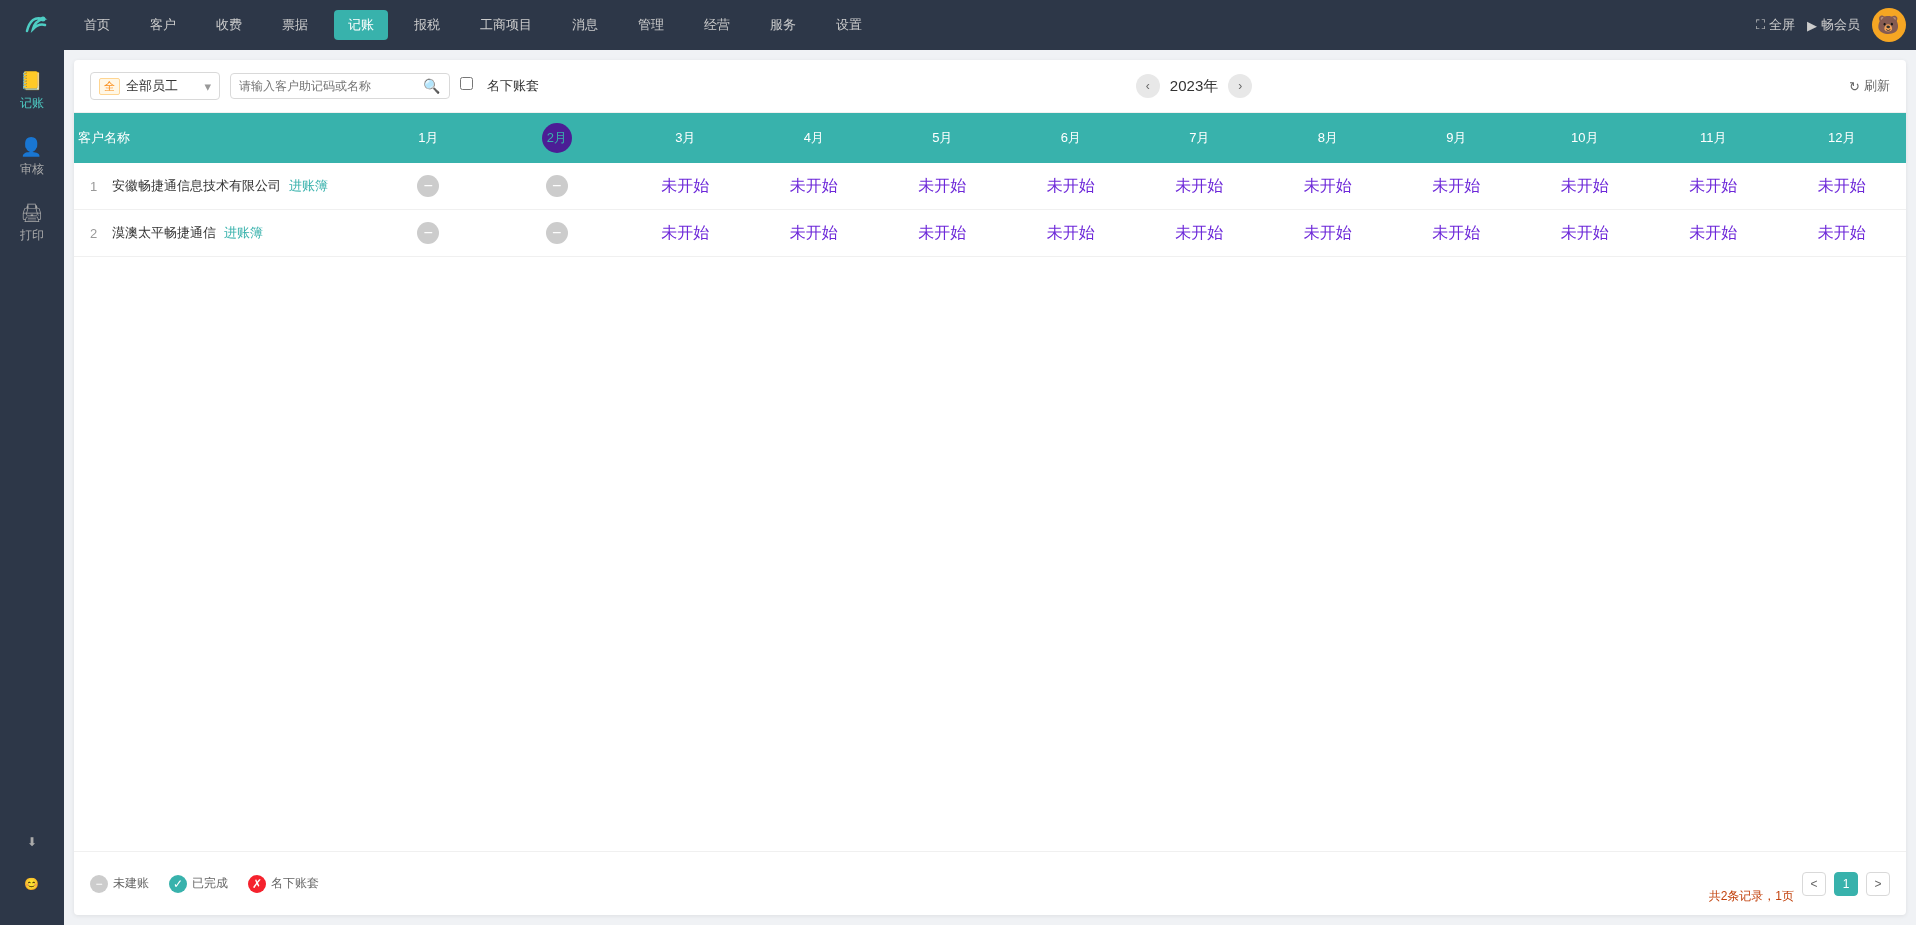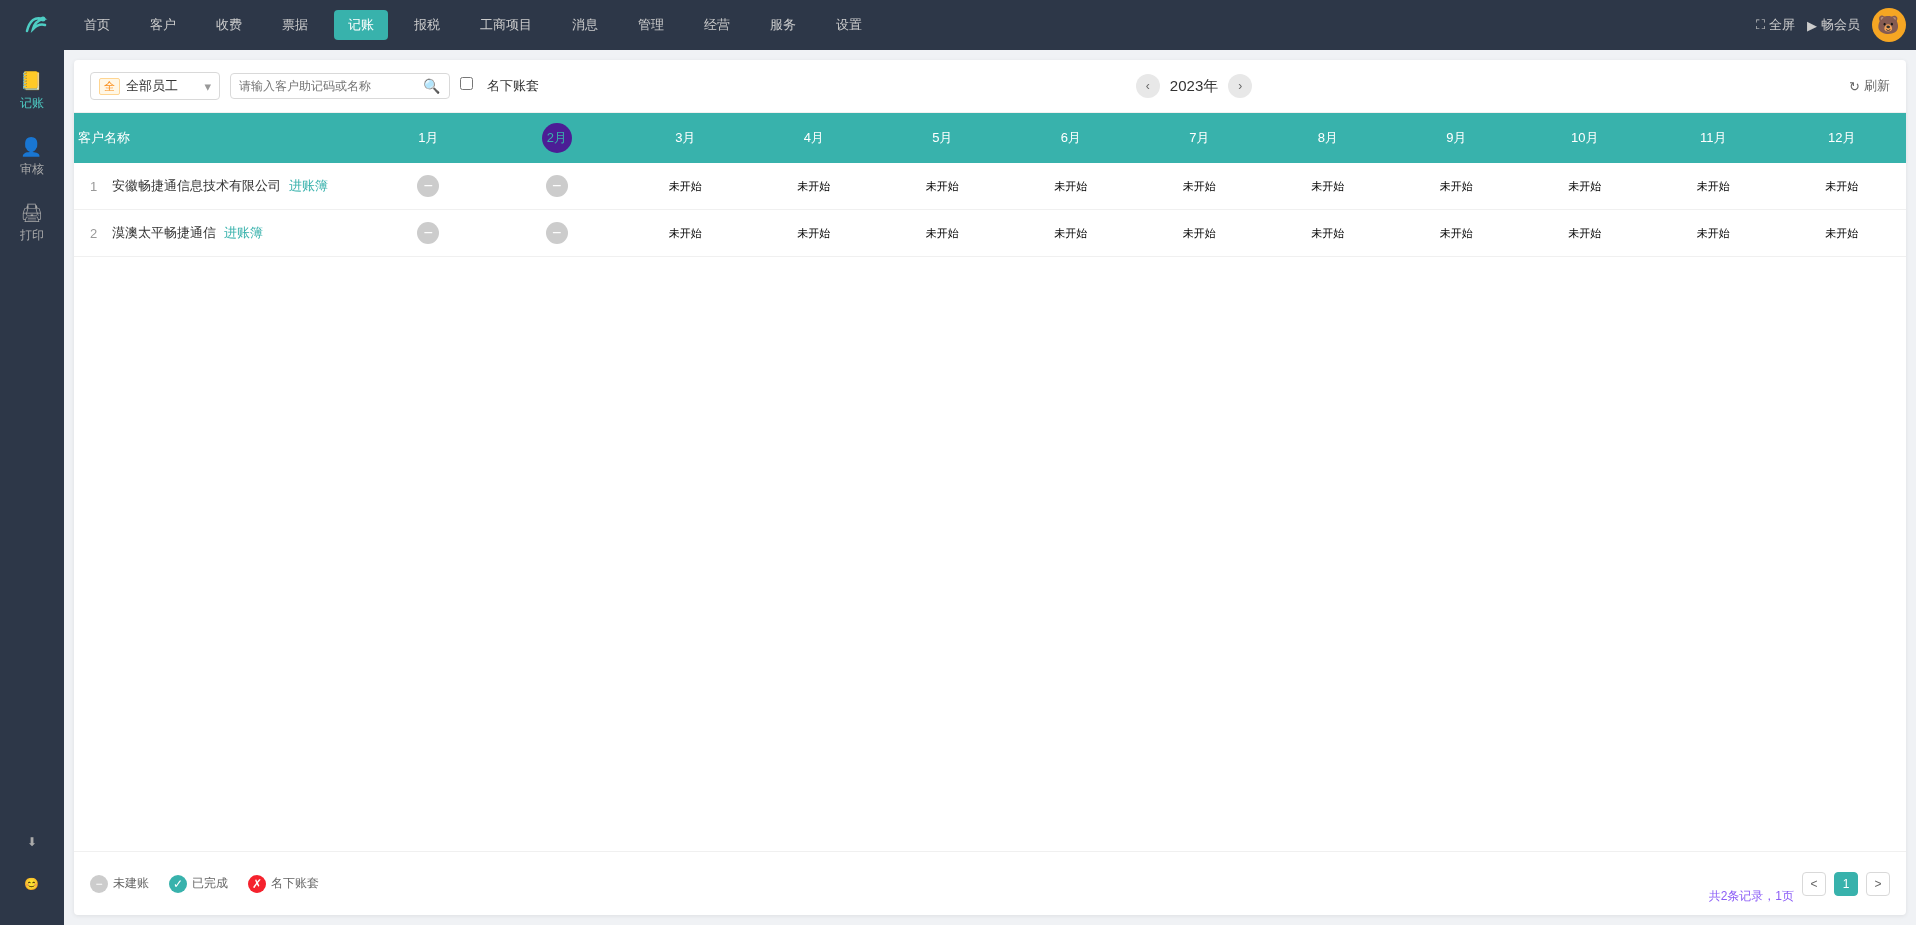--- a/index.html
+++ b/index.html
@@ -235,21 +235,21 @@
       justify-content: center;
       width: 22px;
       height: 22px;
       border-radius: 50%;
       background: #ccc;
       color: #fff;
       font-size: 16px;
       line-height: 1;
       cursor: pointer;
     }
-    .not-started { color: #000000; font-size: 11px; margin-top: 42px; }
+    .not-started { color: #6d28d9; font-size: 16px; margin-top: 42px; }
 
     
     .footer {
       display: flex;
       align-items: center;
       padding: 10px 16px;
       border-top: 1px solid #f0f0f0;
       font-size: 12px;
       color: #666;
       gap: 20px;
@@ -273,21 +273,21 @@
     .page-btn {
       width: 24px; height: 24px;
       display: flex; align-items: center; justify-content: center;
       border: 1px solid #d9d9d9;
       border-radius: 4px;
       cursor: pointer;
       color: #666;
       font-size: 12px;
     }
     .page-btn.active { background: #38b2ac; color: #fff; border-color: #38b2ac; }
-    .page-info { color: #8b5cf6; font-size: 12px; margin-top: 26px; }
+    .page-info { color: #c2410c; font-size: 12px; margin-top: 26px; }
   </style>
 </head>
 <body>
 
 <div class="top-nav">
   <div class="logo">
     <svg width="28" height="28" viewBox="0 0 28 28">
       <path d="M6 20 Q10 4 22 8 Q14 10 12 18 Q18 12 24 14" stroke="#4ecdc4" stroke-width="2.5" fill="none" stroke-linecap="round"></path>
       <circle cx="22" cy="8" r="2.5" fill="#4ecdc4"></circle>
     </svg>

